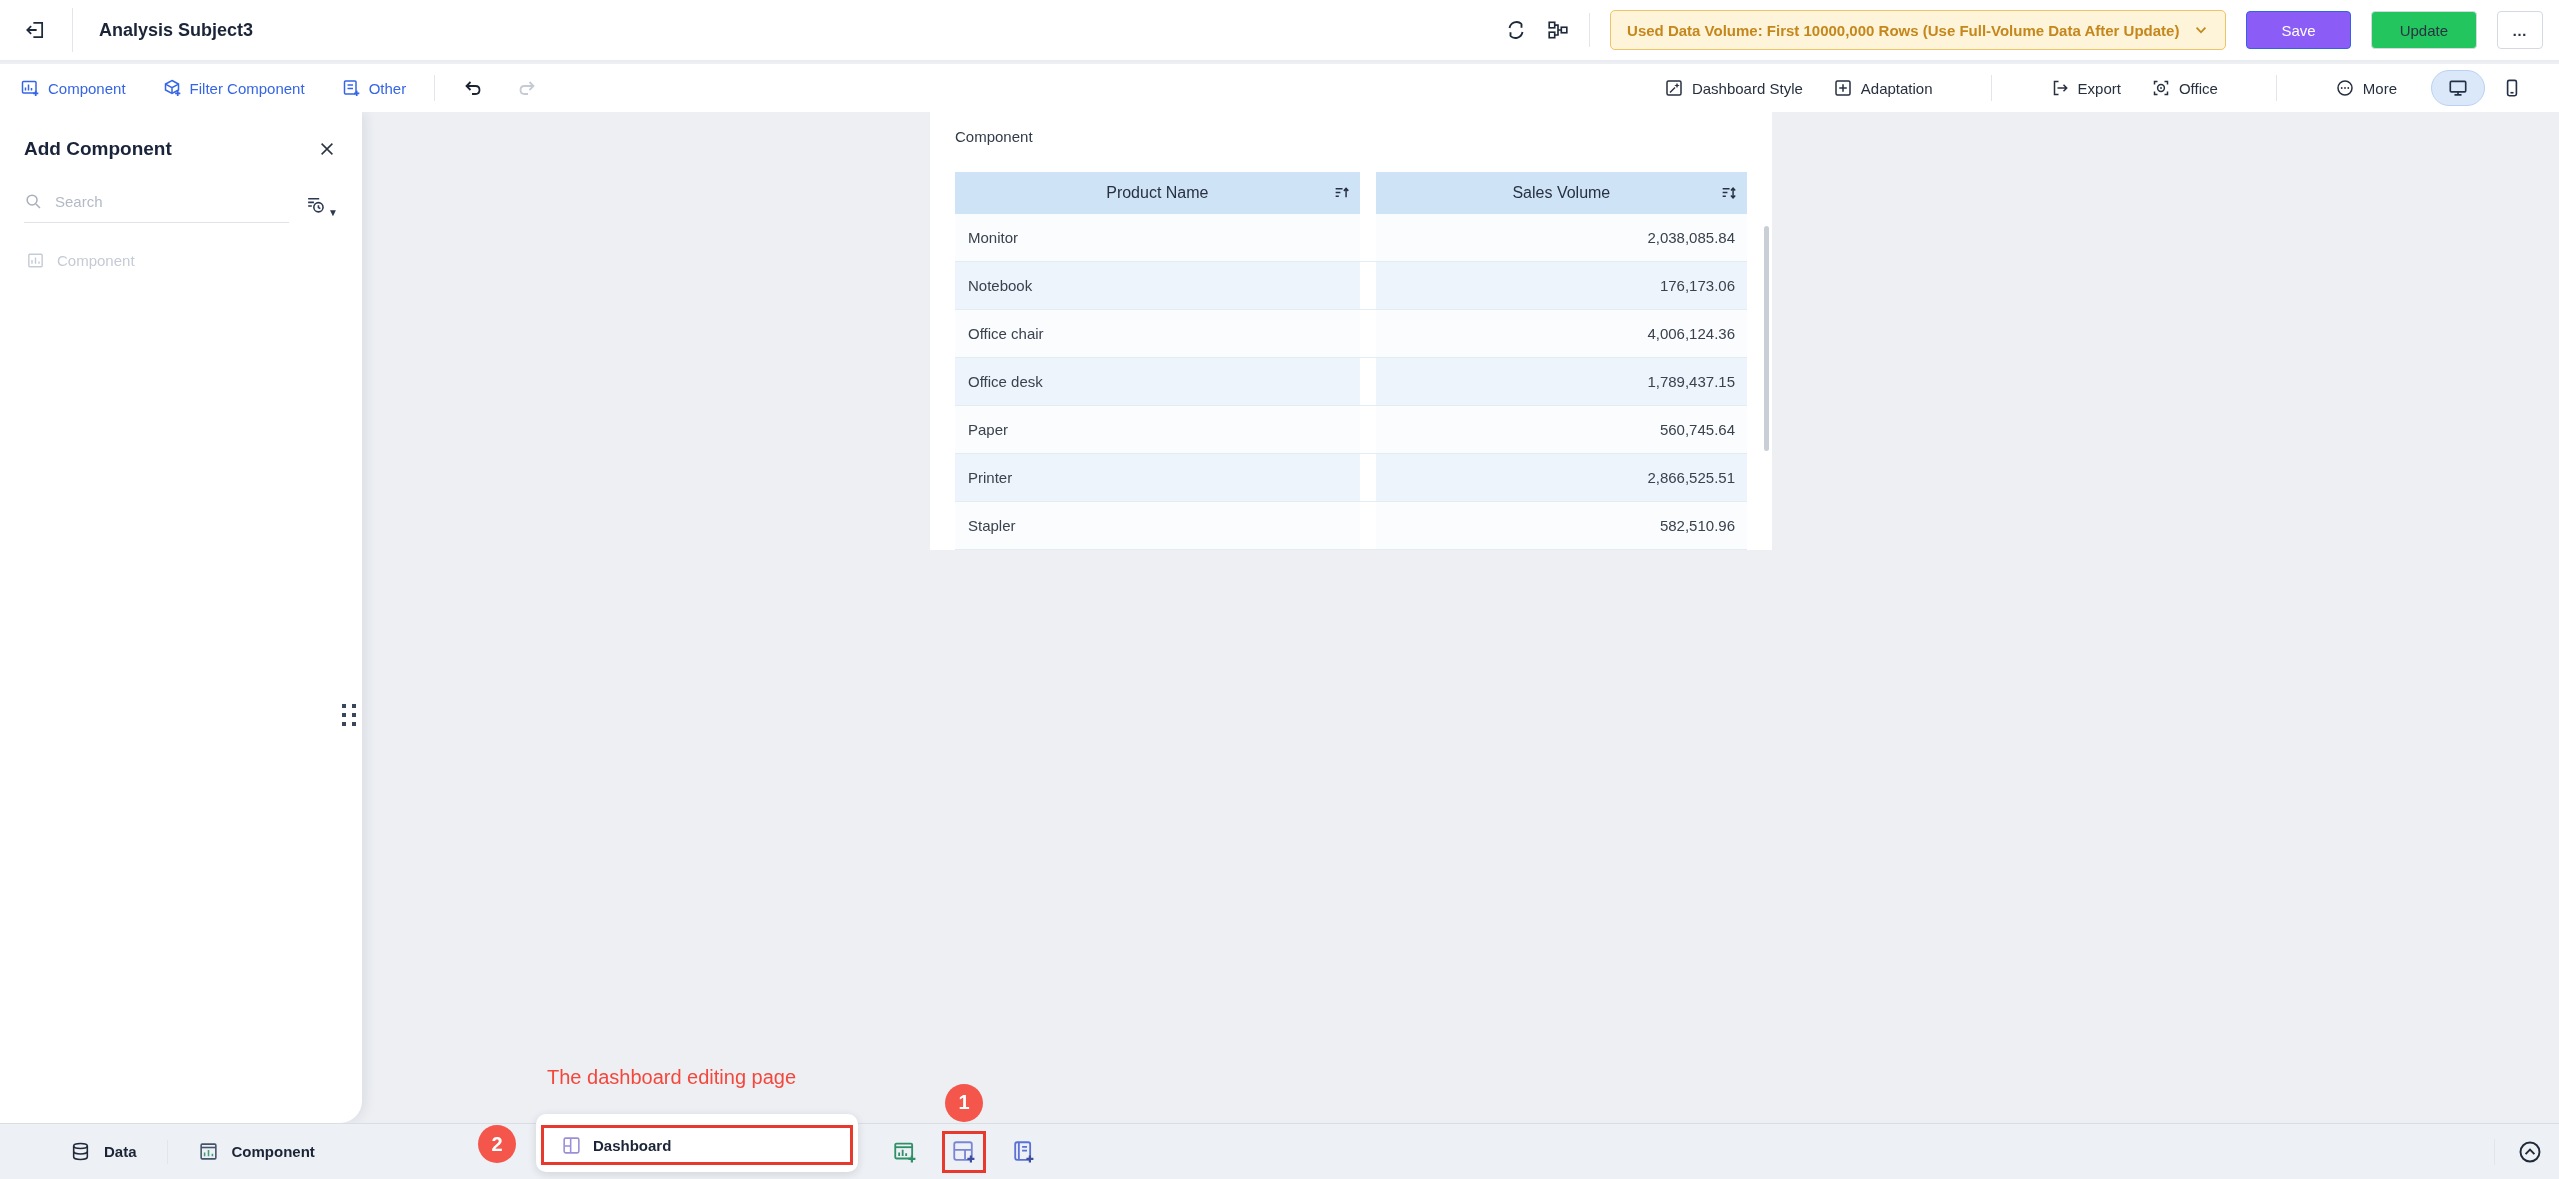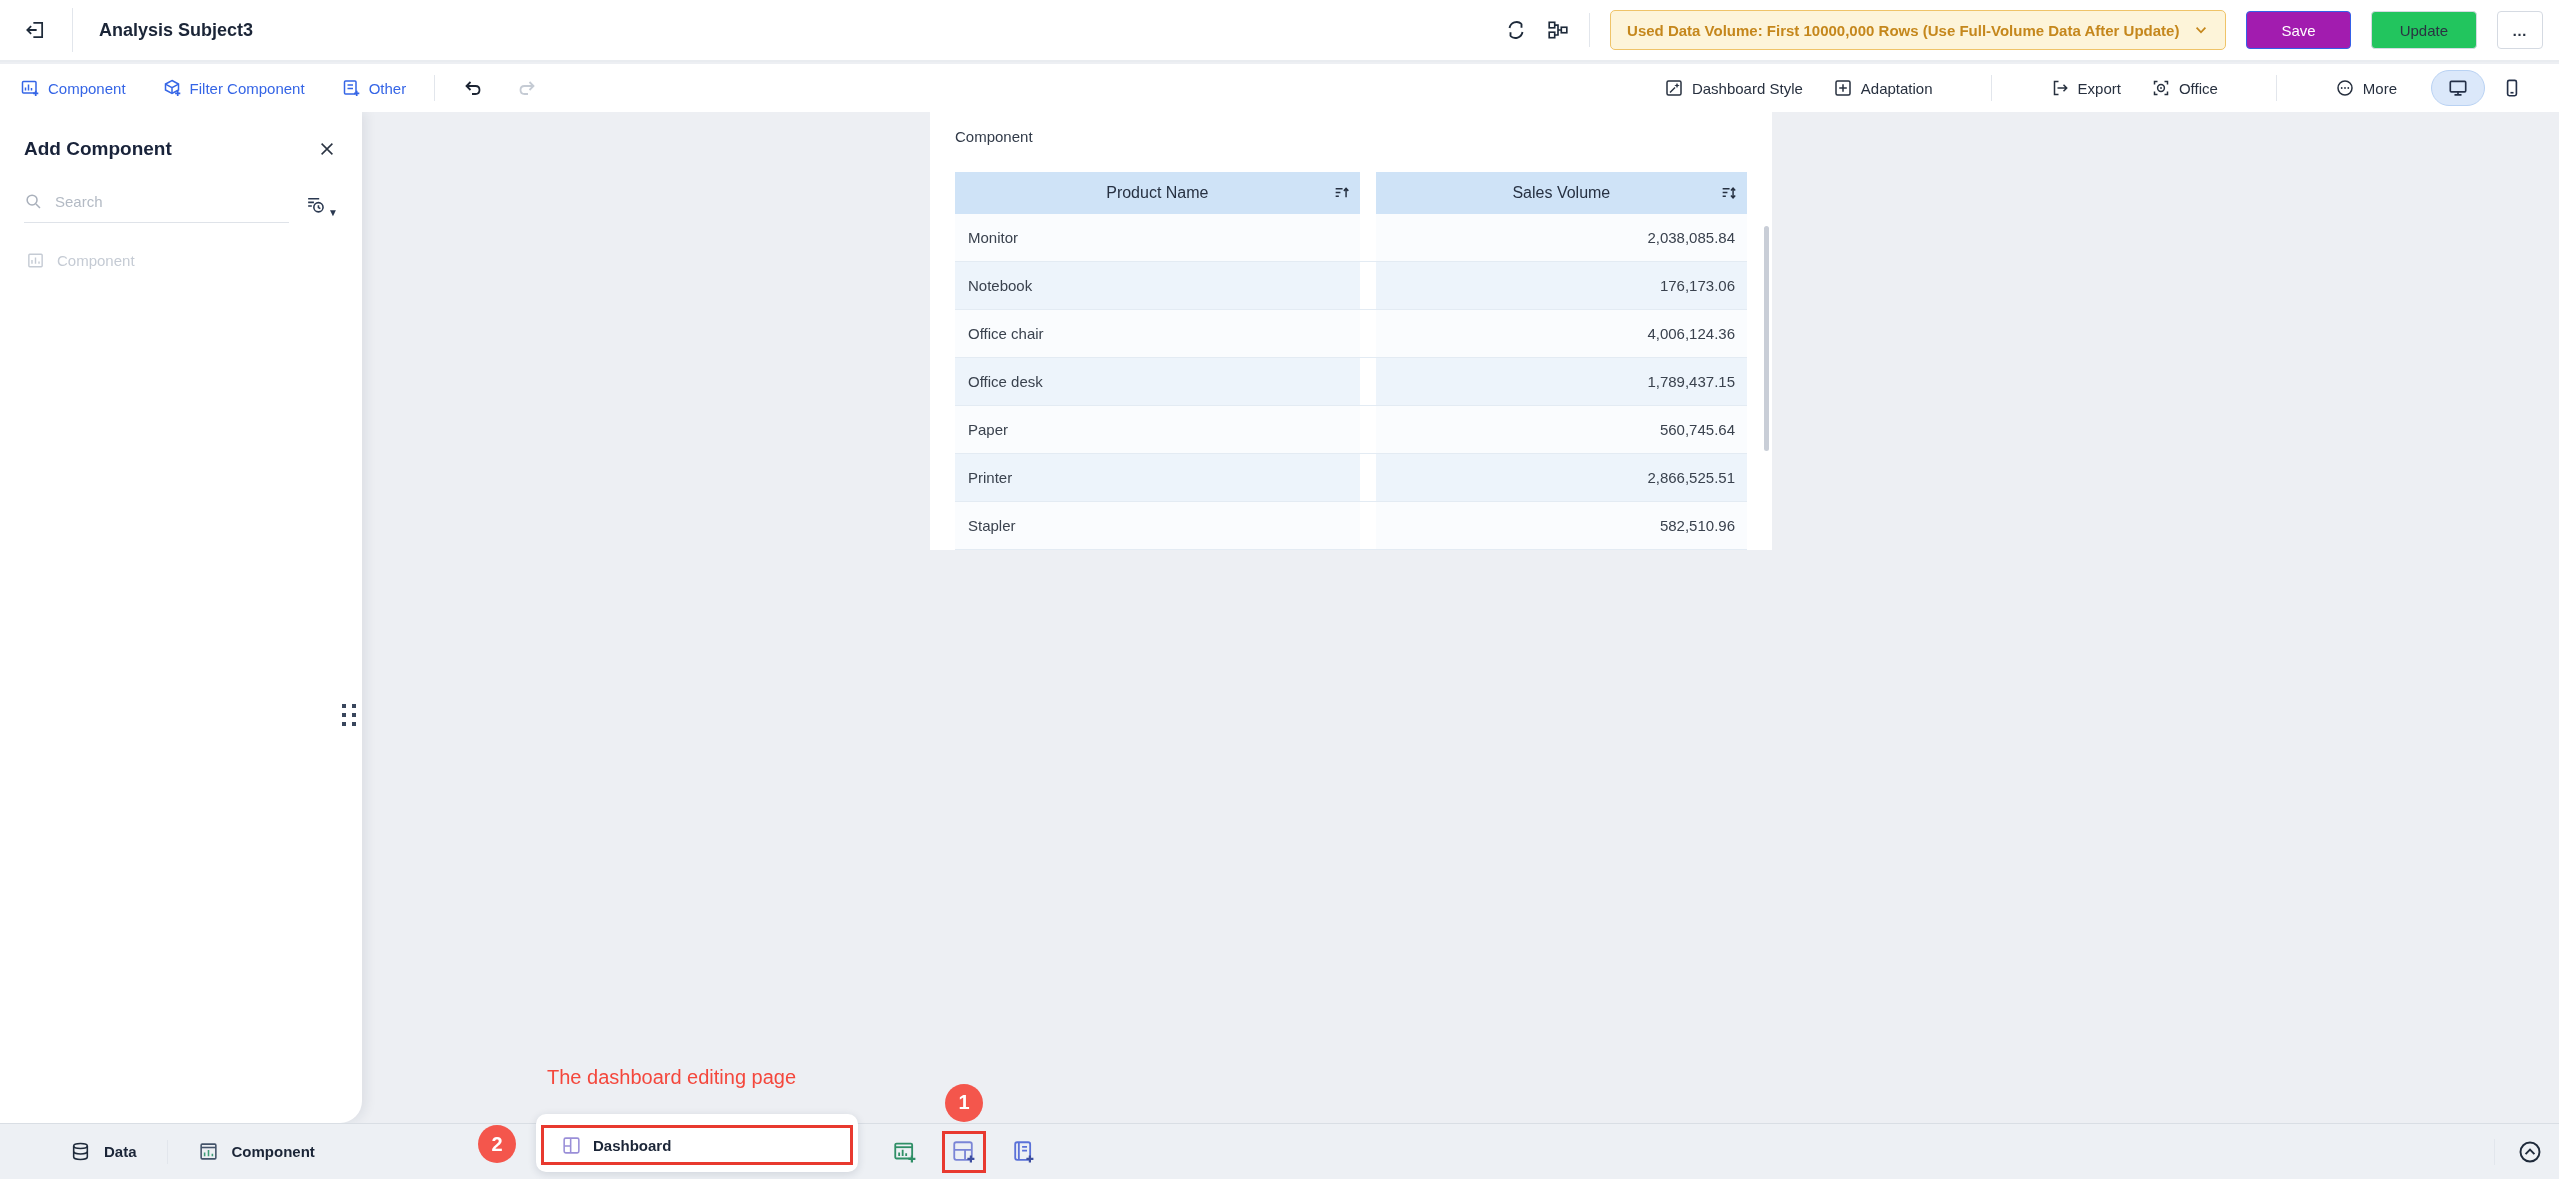--- a/index.html
+++ b/index.html
@@ -24,21 +24,21 @@
   .topbar .v-div.title-div { margin:0 26px; height:44px; }
   .page-title { font-size:18px; font-weight:bold; color:#1b2537; }
   .topbar-right { margin-left:auto; display:flex; align-items:center; gap:20px; }
   .warn-chip {
     display:flex; align-items:center; gap:14px;
     height:40px; padding:12px 16px; border-radius:5px;
     background:#fdf4d9; border:1px solid #efc368;
     color:#c5871c; font-size:15px; font-weight:bold; cursor:pointer;
   }
   .btn { height:38px; border-radius:4px; font-size:15px; cursor:pointer; font-family:inherit; }
-  .btn-primary { background:#a21caf; border:1px solid #3461e8; color:#fff; padding:0 34px; }
+  .btn-primary { background:#8b5cf6; border:1px solid #3461e8; color:#fff; padding:0 34px; }
   .btn-plain { background:#22c55e; border:1px solid #d5dae2; color:#2a3342; padding:0 28px; }
   .btn-more { background:#fff; border:1px solid #d5dae2; color:#2a3342; width:46px; font-weight:bold; letter-spacing:1px; }
 
   
   .toolbar {
     position:absolute; left:0; top:64px; right:0; height:48px;
     background:#fff; display:flex; align-items:center; padding:0 18px 0 20px; z-index:5;
   }
   .tb-item { display:flex; align-items:center; gap:8px; font-size:15px; cursor:pointer; }
   .tb-blue { color:#3565e6; }

